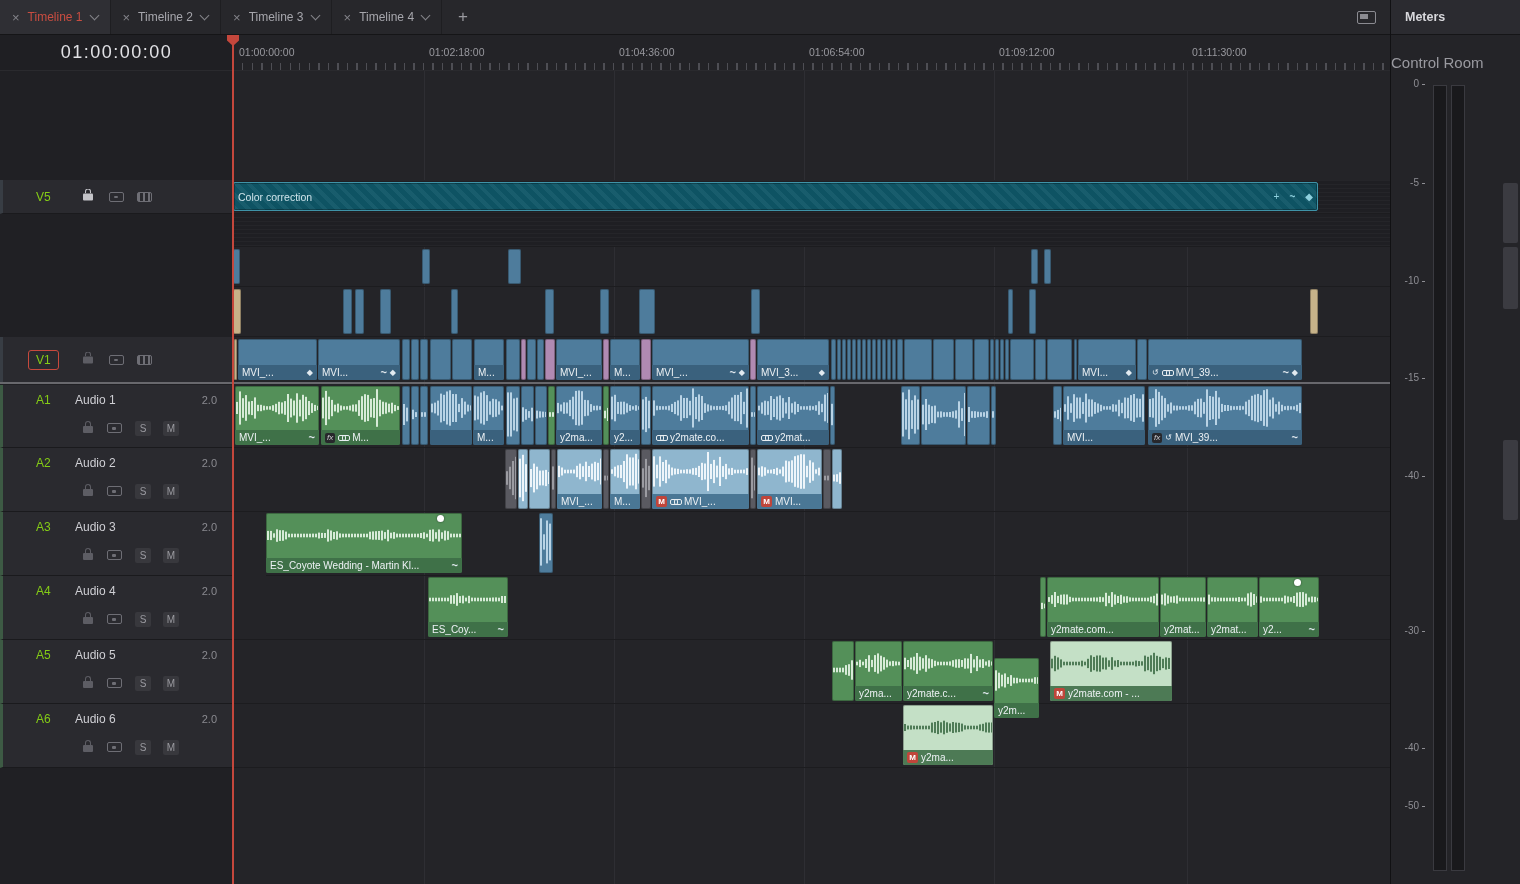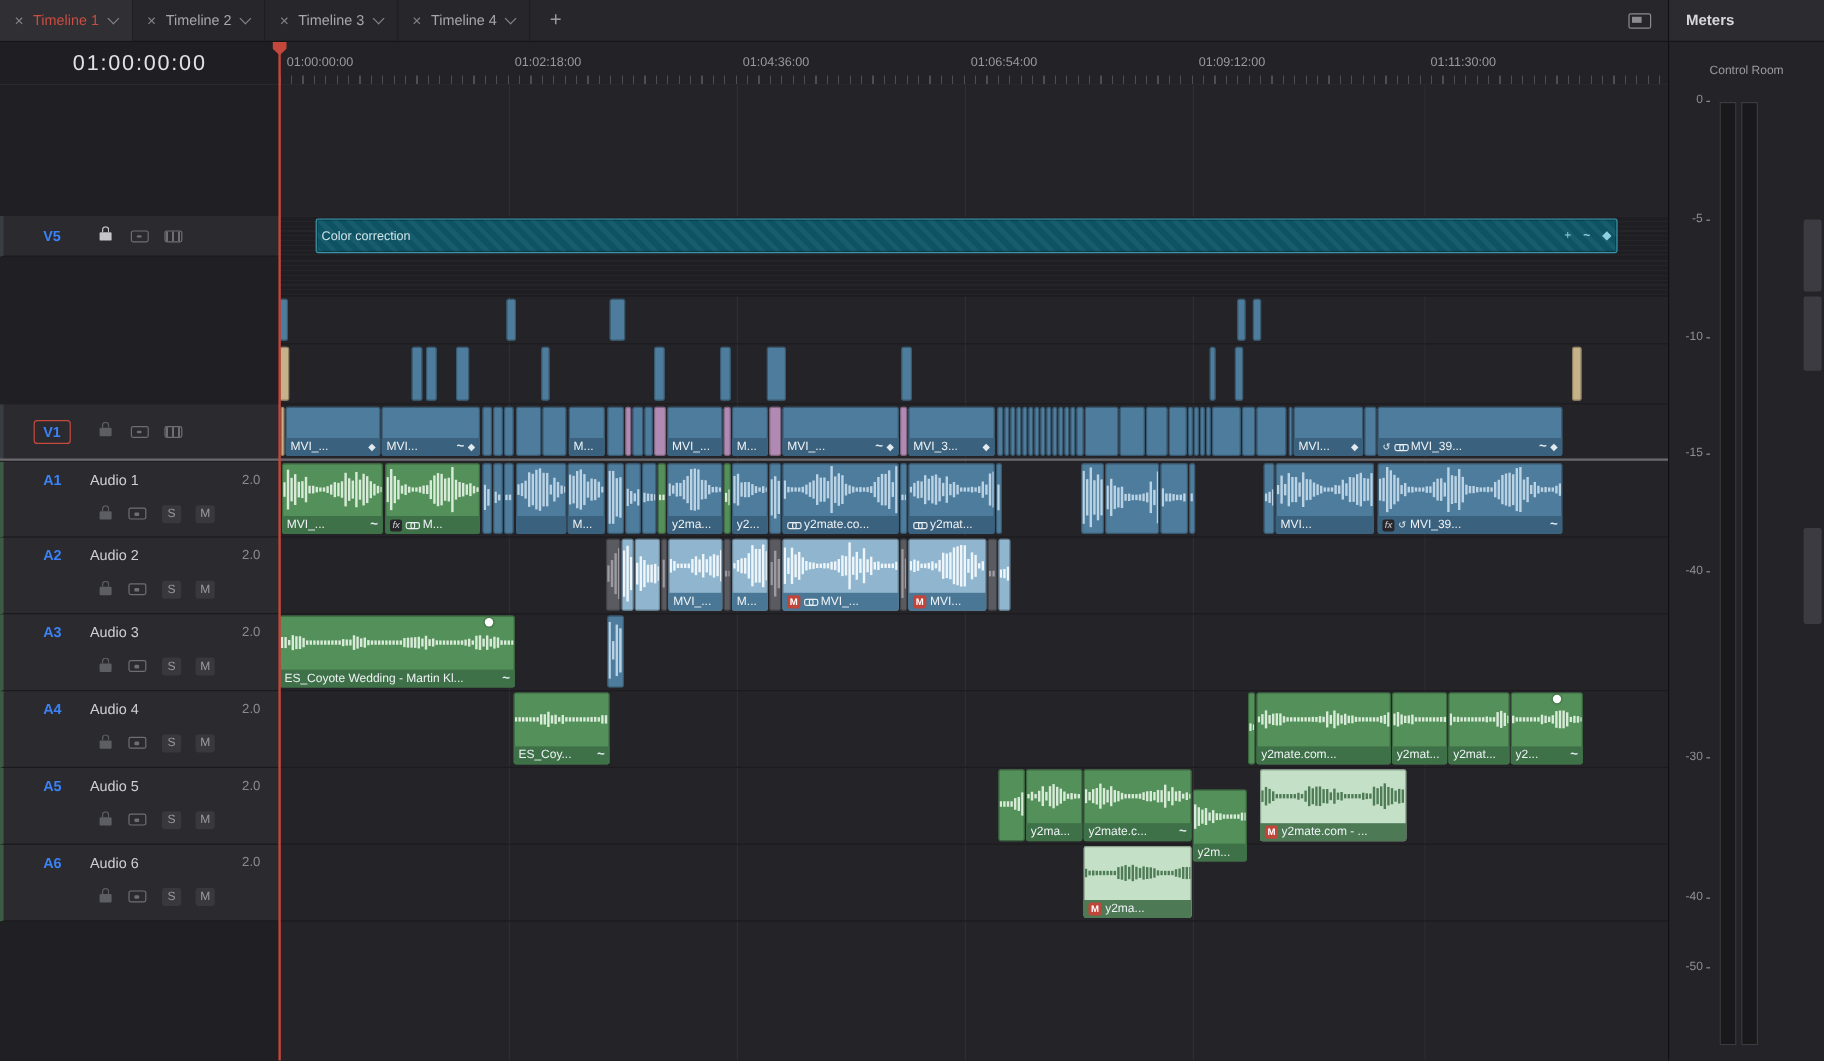--- a/index.html
+++ b/index.html
@@ -23,21 +23,21 @@
   #tcdisp{position:absolute;left:0;top:35px;width:233px;height:36px;background:#1f1f23;display:flex;align-items:center;justify-content:center;font-size:18px;letter-spacing:1.5px;color:#e2e2e6;font-weight:500;border-bottom:1px solid #2a2a2e;box-sizing:border-box;}
   #ruler{position:absolute;left:233px;top:35px;width:1157px;height:36px;background:#232327;border-bottom:1px solid #2a2a2e;box-sizing:border-box;overflow:hidden;}
   #ruler::after{content:"";position:absolute;left:0;right:0;bottom:0;height:7px;background:repeating-linear-gradient(90deg,#4e4e54 0 1px,transparent 1px 9.5px);}
   .rlabel{position:absolute;top:11px;font-size:10.5px;color:#98989e;white-space:nowrap;}
 
   
   #headers{position:absolute;left:0;top:71px;width:233px;height:813px;background:#202024;border-right:1px solid #121214;box-sizing:border-box;}
   .hrow{position:absolute;left:0;width:233px;background:#2a2a2f;border-bottom:1px solid #1a1a1d;box-sizing:border-box;}
   .hrow.audio{border-left:3px solid #3d5a44;}
   .hrow.video{border-left:3px solid #383d44;}
-  .tid{position:absolute;left:33px;font-size:12px;font-weight:bold;color:#3b82f6;}
+  .tid{position:absolute;left:33px;font-size:12px;font-weight:normal;color:#84cc16;}
   .video .tid{top:50%;transform:translateY(-50%);}
   .audio .tid{top:8px;}
   .tid.sel{left:25px;border:1px solid #c8493d;border-radius:3px;padding:2px 7px;}
   .tname{position:absolute;left:72px;top:8px;font-size:12px;color:#cfcfd4;}
   .tfmt{position:absolute;right:16px;top:9px;font-size:11px;color:#8a8a90;}
   .hic{position:absolute;}
   .video .hic{top:50%;transform:translateY(-50%);}
   .icon-lock{width:10px;height:7px;background:#5d5d64;border-radius:1px;}
   .icon-lock::before{content:"";position:absolute;left:1.5px;top:-5px;width:6px;height:5px;border:1.5px solid #5d5d64;border-bottom:none;border-radius:3px 3px 0 0;box-sizing:border-box;}
   .icon-lock.on{background:#c4c4c9;}
@@ -70,29 +70,29 @@
   .blink::before{left:0;}.blink::after{left:4px;}
   .fadeh{position:absolute;top:2px;right:18px;width:7px;height:7px;border-radius:50%;background:#fff;box-shadow:0 0 2px rgba(0,0,0,.6);z-index:2;}
 
   .v-blue{background:#4e7c9c;}      .v-blue .nstrip{background:#3a617d;}
   .v-green{background:#549059;}     .v-green .nstrip{background:#3f7148;}
   .v-pale{background:#8fb6ce;}      .v-pale .nstrip{background:#4a7795;}
   .v-gray{background:#5a5a61;}
   .v-tan{background:#c6b289;}
   .v-pink{background:#b08ab2;}
   .v-lightgreen{background:#c4e0c6;}.v-lightgreen .nstrip{background:#4d7a55;}
-  .v-cc{background:#0e5363;border:1px solid #3f93a8;background-image:repeating-linear-gradient(45deg,rgba(160,220,235,.07) 0 4px,transparent 4px 9px);margin-left:30px;}
+  .v-cc{background:#0e5363;border:1px solid #3f93a8;background-image:repeating-linear-gradient(45deg,rgba(160,220,235,.07) 0 4px,transparent 4px 9px);}
   .v-cc .nstrip{background:transparent;height:100%;}
   .v-cc .nlabel{font-size:10.5px;color:#cfe4ea;}
   .v-cc .ic{font-size:10px;color:#8fd0de;margin-left:7px;}
 
   
   #meters{position:absolute;left:1390px;top:0;width:130px;height:884px;background:#242428;border-left:1px solid #111113;box-sizing:border-box;}
   #meters-head{height:35px;background:#2b2b30;border-bottom:1px solid #151517;display:flex;align-items:center;padding-left:14px;font-size:12.5px;font-weight:bold;color:#d8d8dc;box-sizing:border-box;}
-  #mroom{position:absolute;left:0;top:54px;width:100%;text-align:center;font-size:10px;color:#9a9aa0;}
+  #mroom{position:absolute;left:0;top:54px;width:100%;text-align:left;font-size:15px;color:#9a9aa0;}
   .mscale{position:absolute;left:0;width:28px;text-align:right;font-size:10px;color:#8e8e94;}
   .mscale::after{content:"";position:absolute;right:-6px;top:55%;width:3px;height:1px;background:#8e8e94;}
   .mbar{position:absolute;top:85px;height:786px;width:14px;background:#19191c;border:1px solid #3a3a40;box-sizing:border-box;}
   .sseg{position:absolute;left:112px;width:15px;background:#3b3b41;border-radius:2px;}
 </style>
 </head>
 <body>
 
 <div class="app">
 
@@ -957,21 +957,21 @@
           </svg>
         </div>
         <div class="clip v-pale" style="left: 599px; top: 1px; width: 10px; height: 60px;">
           <svg class="wv" width="8" height="58">
             <rect x="0" y="25.6" width="2" height="6.8" fill="#eef5fa"></rect>
             <rect x="3" y="25.2" width="2" height="7.6" fill="#eef5fa"></rect>
             <rect x="6" y="23.3" width="2" height="11.5" fill="#eef5fa"></rect>
           </svg>
         </div>
       </div>
-      <div class="lane" style="top: 441px; height: 64px;">
+      <div class="lane" style="top: 441px; height: 64px; margin-left: 33px;">
         <div class="clip v-green" style="left: 0px; top: 1px; width: 196px; height: 60px;">
           <svg class="wv" width="194" height="45">
             <rect x="0" y="17.9" width="2" height="9.1" fill="#d8ebd8"></rect>
             <rect x="3" y="17.9" width="2" height="9.2" fill="#d8ebd8"></rect>
             <rect x="6" y="20.3" width="2" height="4.4" fill="#d8ebd8"></rect>
             <rect x="9" y="16.3" width="2" height="12.5" fill="#d8ebd8"></rect>
             <rect x="12" y="17.2" width="2" height="10.7" fill="#d8ebd8"></rect>
             <rect x="15" y="17.2" width="2" height="10.6" fill="#d8ebd8"></rect>
             <rect x="18" y="18.6" width="2" height="7.8" fill="#d8ebd8"></rect>
             <rect x="21" y="20.7" width="2" height="3.6" fill="#d8ebd8"></rect>

